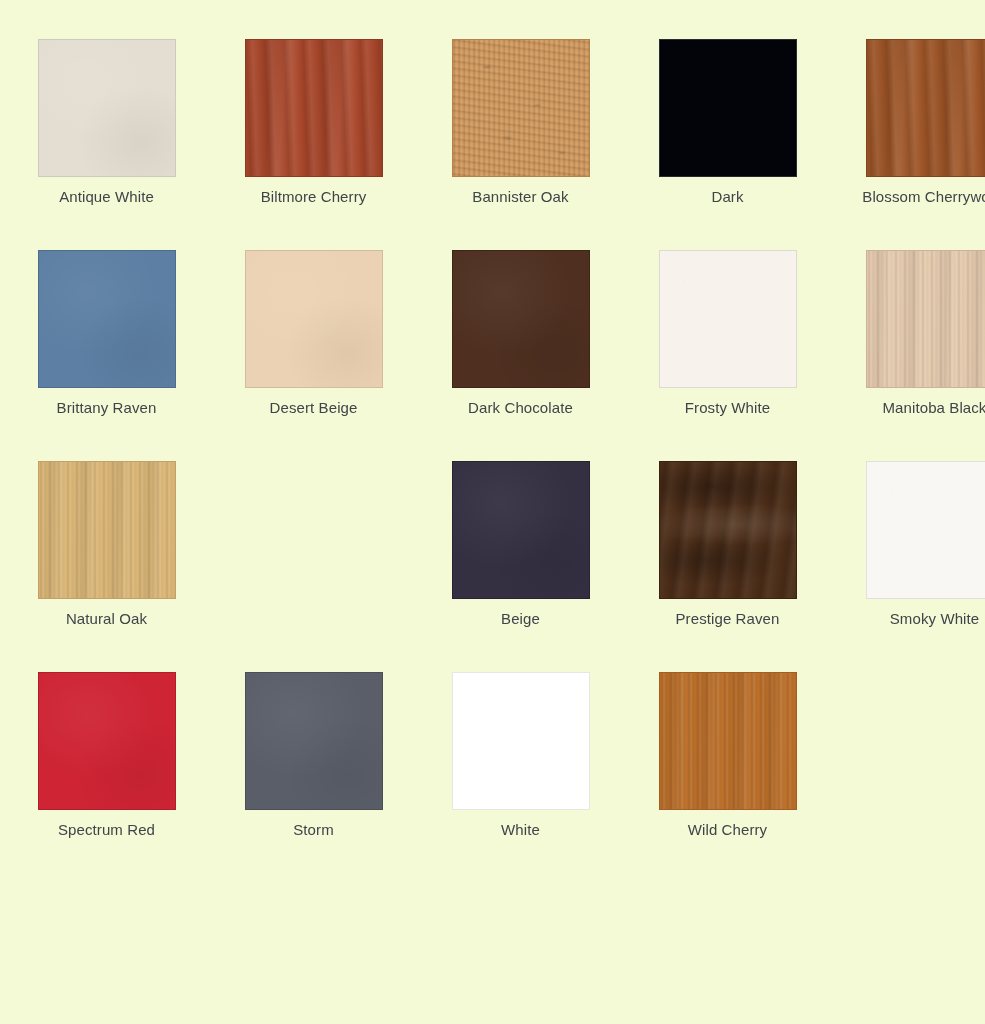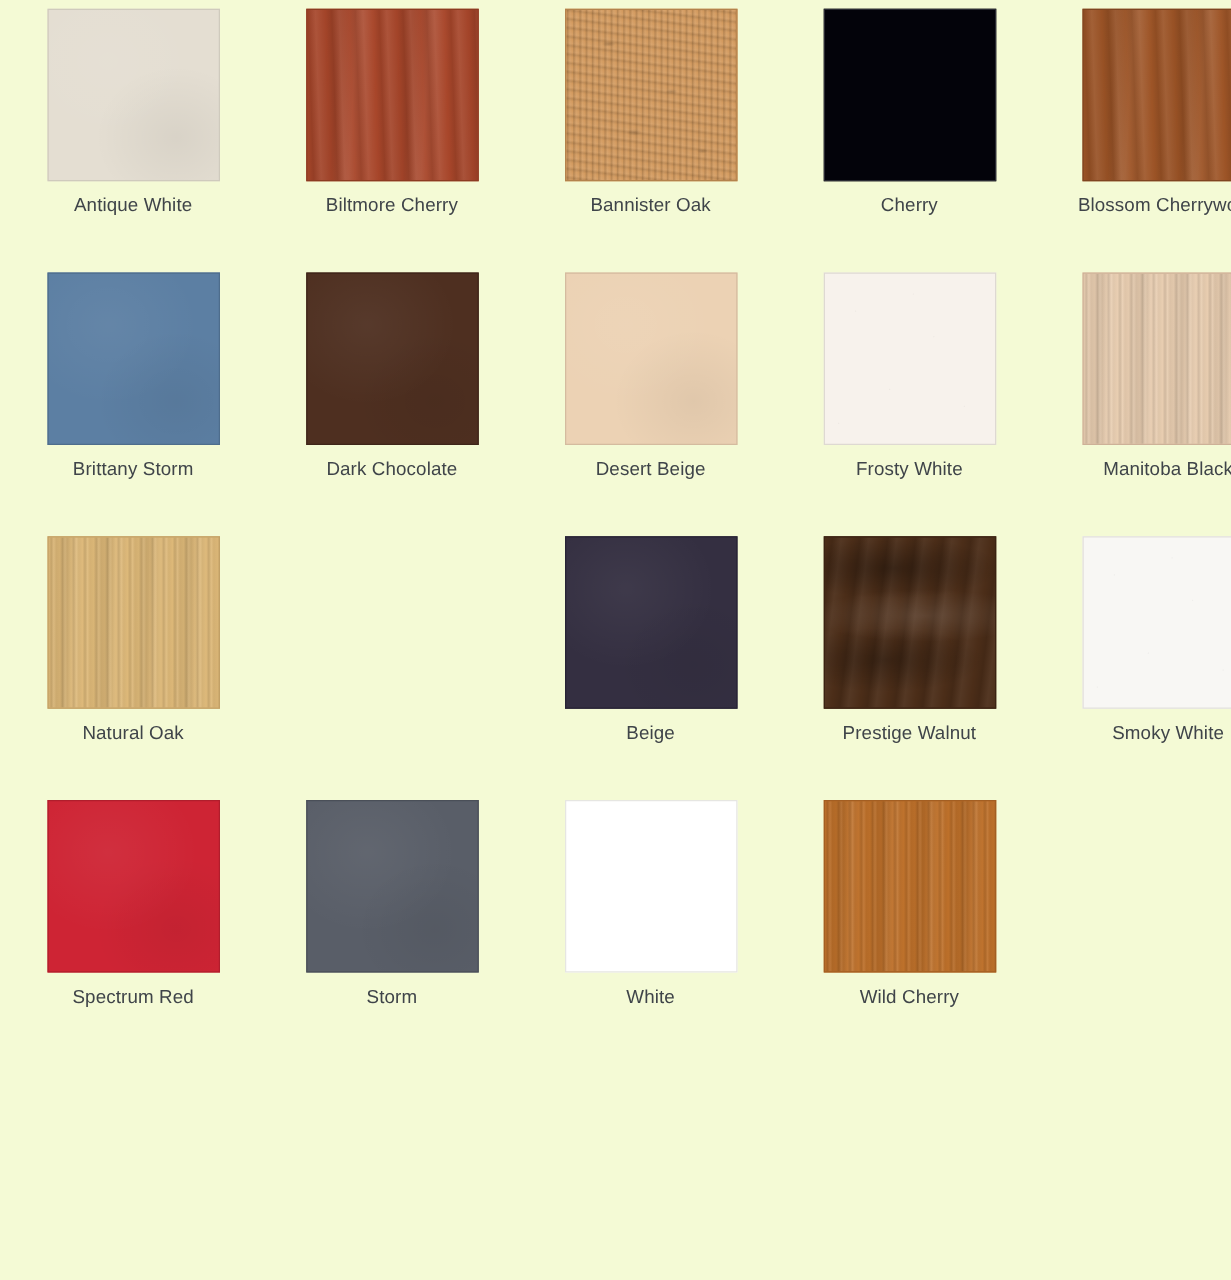--- a/index.html
+++ b/index.html
@@ -22,20 +22,21 @@
     column-gap: 10px;
     grid-auto-rows: 211px;
     padding: 7px 0 0 8px;
   }
 
   .swatch-cell {
     display: flex;
     flex-direction: column;
     align-items: center;
     width: 197px;
+    margin-top: 32px;
   }
   .swatch-cell.empty { visibility: hidden; }
 
   .swatch-chip {
     width: 138px;
     height: 138px;
     border: 1px solid rgba(120,120,110,0.30);
     position: relative;
     overflow: hidden;
     flex: 0 0 auto;
@@ -171,45 +172,45 @@
     <div class="swatch-cell">
       <div class="swatch-chip" title="Bannister Oak" style="background: rgb(211, 154, 94); border-color: rgb(180, 130, 76);">
         <div class="tex tex-fleck"></div>
       </div>
       <div class="swatch-label">Bannister Oak</div>
     </div>
     <div class="swatch-cell">
       <div class="swatch-chip" title="Black" style="background: rgb(3, 3, 10); border-color: rgb(42, 42, 51);">
         <div class="tex tex-none"></div>
       </div>
-      <div class="swatch-label">Cherry</div>
+      <div class="swatch-label">Dark</div>
     </div>
     <div class="swatch-cell">
       <div class="swatch-chip" title="Blossom Cherrywood" style="background: rgb(157, 84, 38); border-color: rgb(127, 68, 32);">
         <div class="tex tex-grain-wide"></div>
       </div>
       <div class="swatch-label">Blossom Cherrywood</div>
     </div>
     <div class="swatch-cell">
       <div class="swatch-chip" title="Brittany Blue" style="background: rgb(92, 127, 163); border-color: rgb(78, 109, 140);">
         <div class="tex tex-soft"></div>
       </div>
-      <div class="swatch-label">Brittany Storm</div>
+      <div class="swatch-label">Brittany Raven</div>
+    </div>
+    <div class="swatch-cell">
+      <div class="swatch-chip" title="Desert Beige" style="background: rgb(236, 210, 180); border-color: rgb(212, 187, 159);">
+        <div class="tex tex-soft"></div>
+      </div>
+      <div class="swatch-label">Desert Beige</div>
     </div>
     <div class="swatch-cell">
       <div class="swatch-chip" title="Dark Chocolate" style="background: rgb(78, 47, 32); border-color: rgb(62, 37, 25);">
         <div class="tex tex-soft"></div>
       </div>
       <div class="swatch-label">Dark Chocolate</div>
-    </div>
-    <div class="swatch-cell">
-      <div class="swatch-chip" title="Desert Beige" style="background: rgb(236, 210, 180); border-color: rgb(212, 187, 159);">
-        <div class="tex tex-soft"></div>
-      </div>
-      <div class="swatch-label">Desert Beige</div>
     </div>
     <div class="swatch-cell">
       <div class="swatch-chip" title="Frosty White" style="background: rgb(247, 242, 236); border-color: rgb(222, 217, 210);">
         <div class="tex tex-speckle"></div>
       </div>
       <div class="swatch-label">Frosty White</div>
     </div>
     <div class="swatch-cell">
       <div class="swatch-chip" title="Manitoba Maple" style="background: rgb(232, 205, 176); border-color: rgb(205, 177, 152);">
         <div class="tex tex-grain-fine"></div>
@@ -226,21 +227,21 @@
     <div class="swatch-cell">
       <div class="swatch-chip" title="Raven" style="background: rgb(52, 47, 65); border-color: rgb(39, 35, 53);">
         <div class="tex tex-soft"></div>
       </div>
       <div class="swatch-label">Beige</div>
     </div>
     <div class="swatch-cell">
       <div class="swatch-chip" title="Prestige Walnut" style="background: rgb(75, 45, 24); border-color: rgb(58, 34, 18);">
         <div class="tex tex-swirl"></div>
       </div>
-      <div class="swatch-label">Prestige Walnut</div>
+      <div class="swatch-label">Prestige Raven</div>
     </div>
     <div class="swatch-cell">
       <div class="swatch-chip" title="Smoky White" style="background: rgb(248, 247, 244); border-color: rgb(226, 224, 220);">
         <div class="tex tex-speckle"></div>
       </div>
       <div class="swatch-label">Smoky White</div>
     </div>
     <div class="swatch-cell">
       <div class="swatch-chip" title="Spectrum Red" style="background: rgb(206, 36, 52); border-color: rgb(176, 30, 44);">
         <div class="tex tex-soft"></div>

